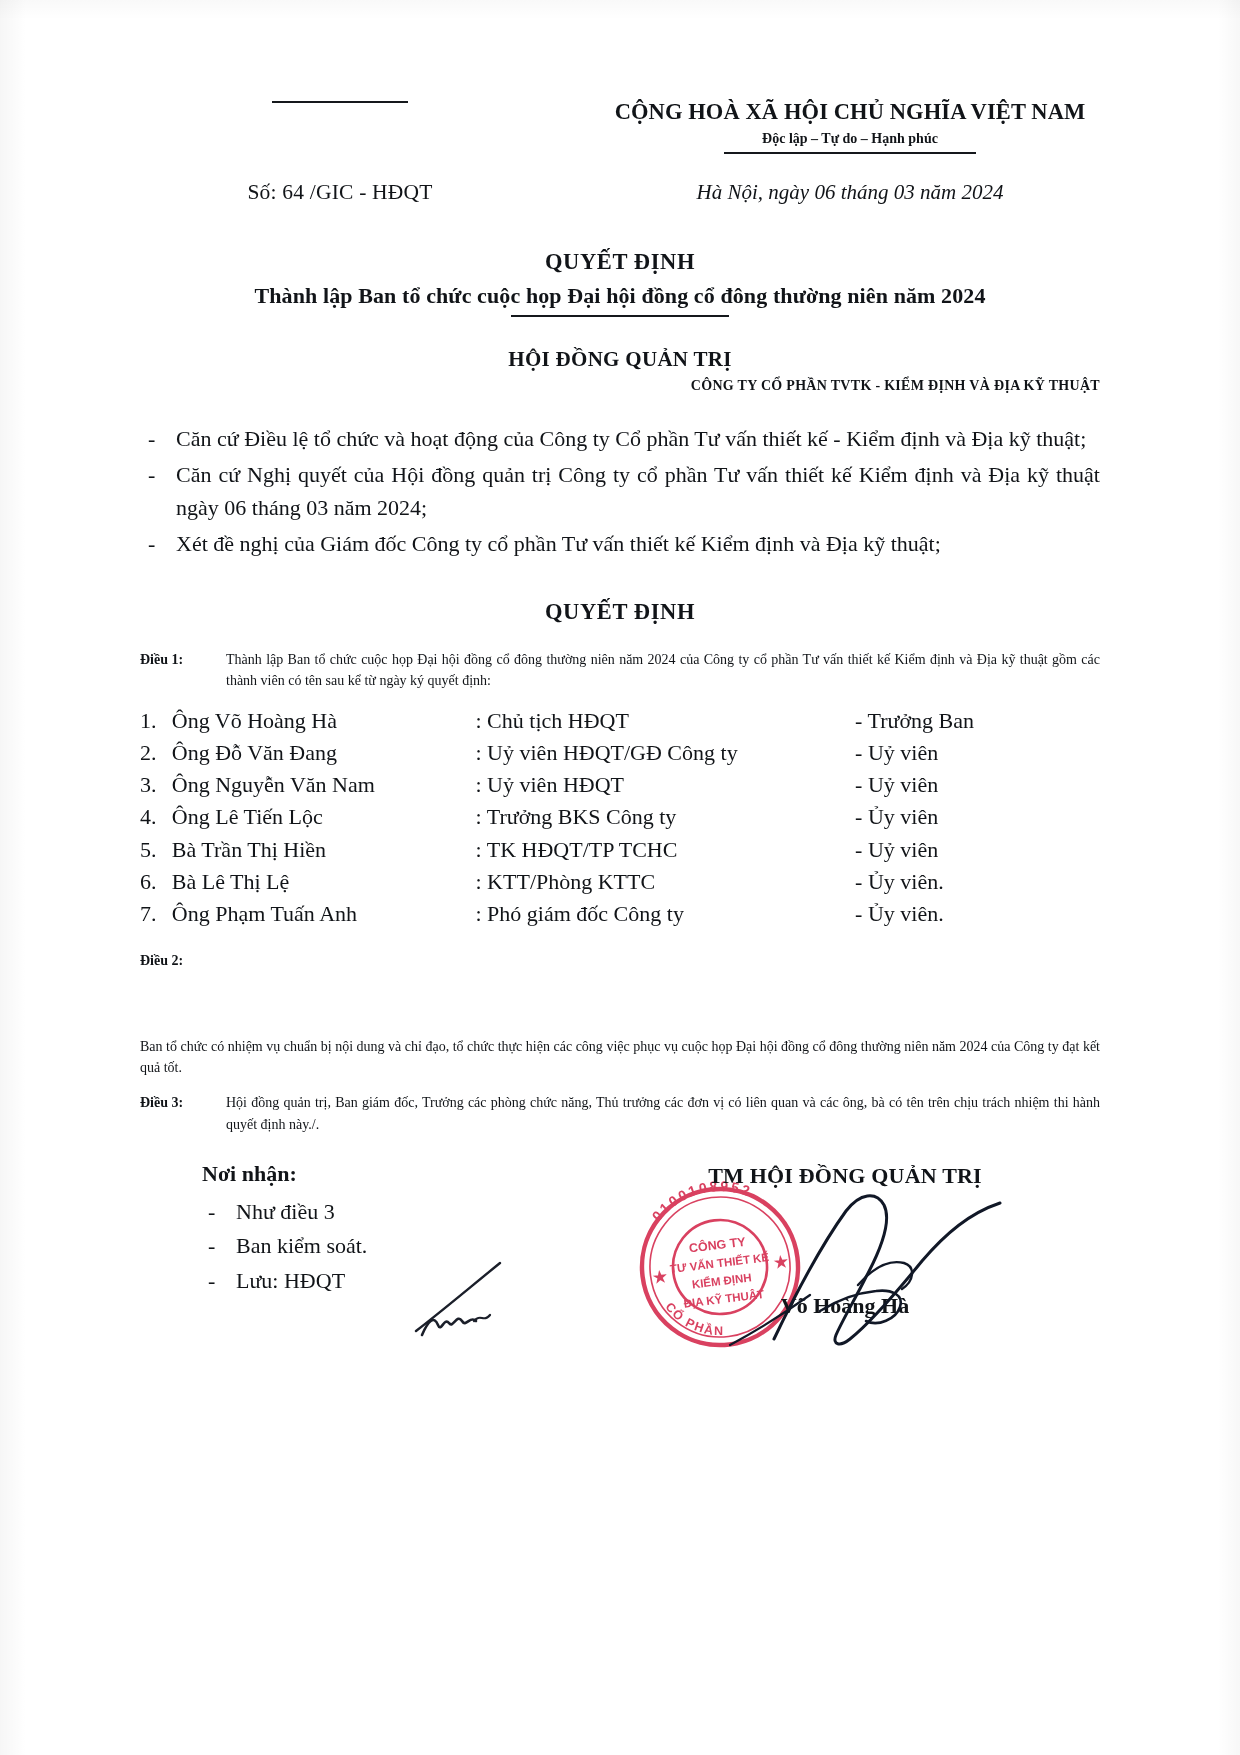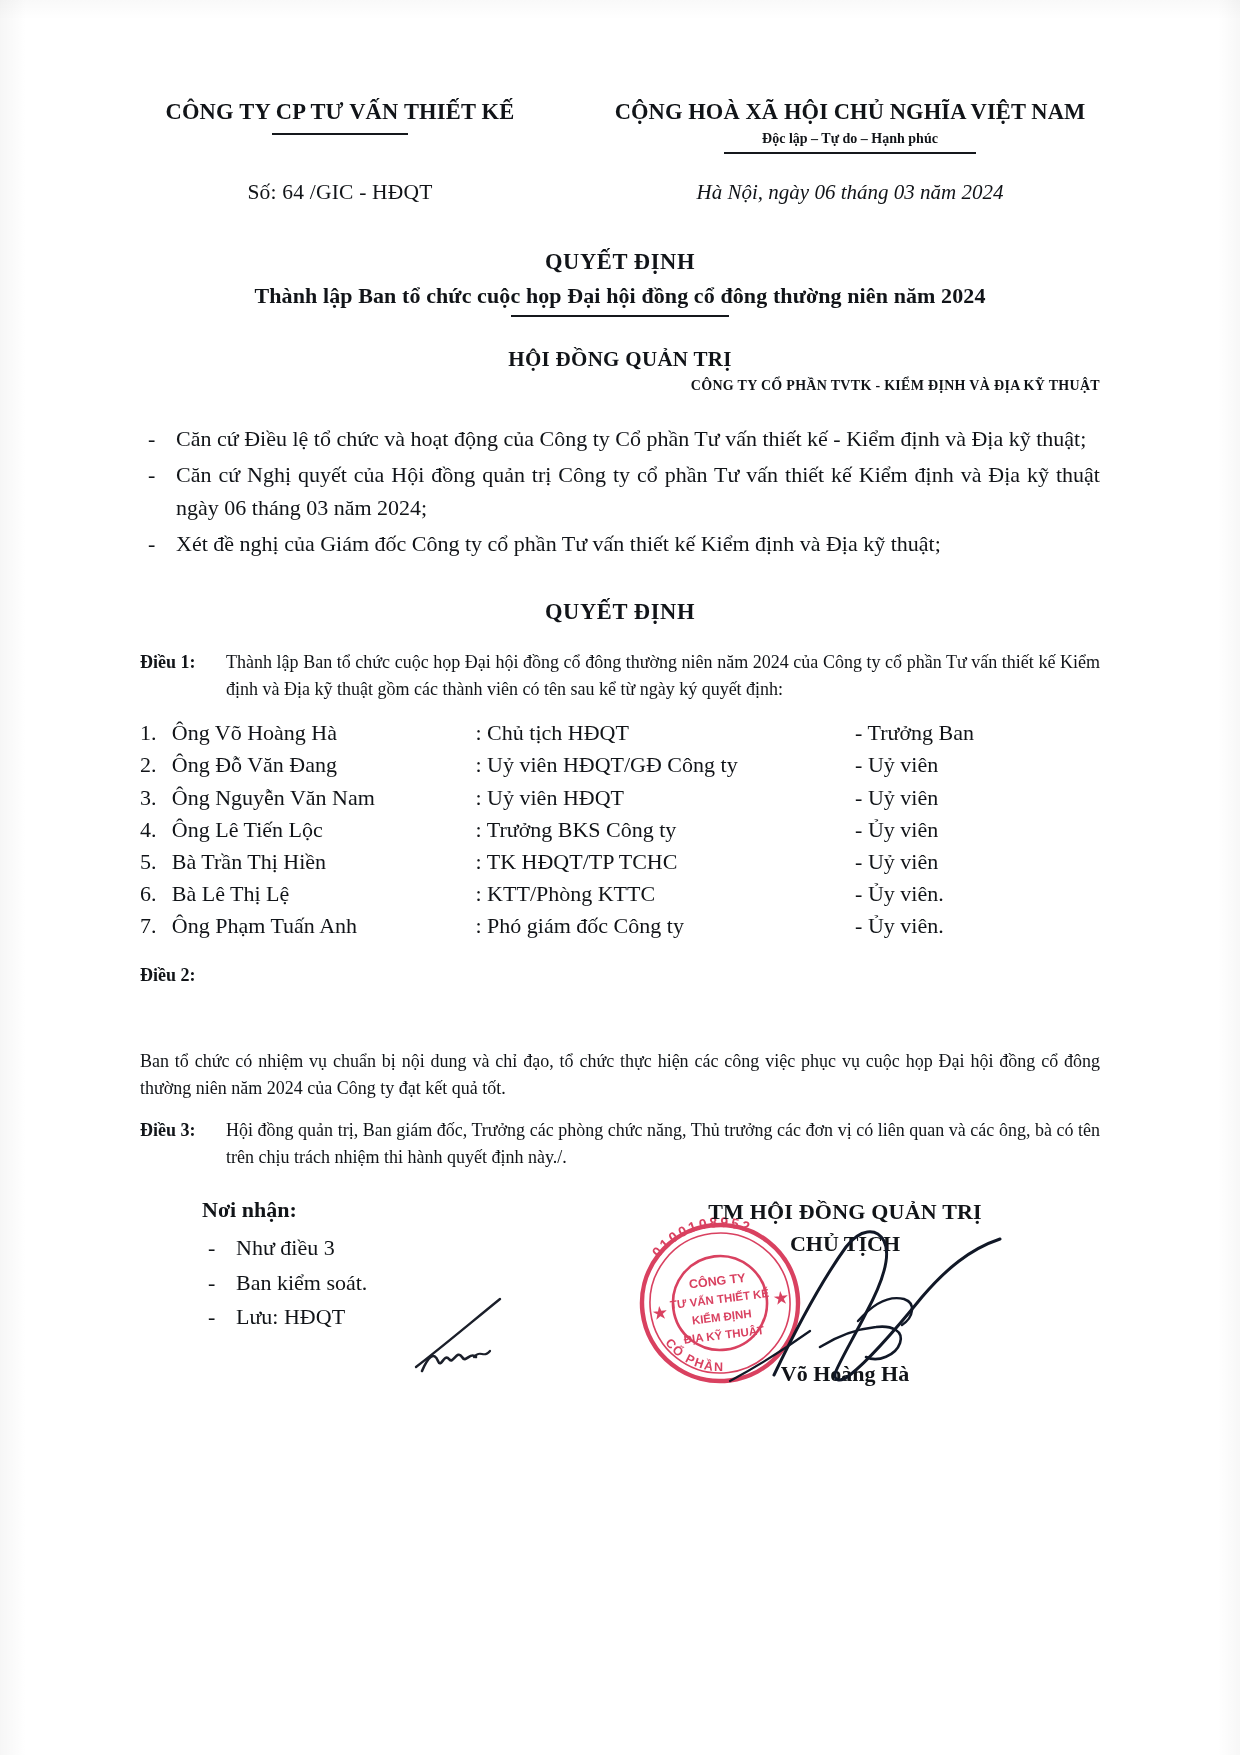--- a/index.html
+++ b/index.html
@@ -153,21 +153,21 @@
     font-size: 22.5px;
     font-weight: bold;
     letter-spacing: 0.6px;
     margin-top: 38px;
     margin-bottom: 24px;
   }
 
   
   .article {
     display: flex;
-    font-size: 18px;
+    font-size: 14px;
     line-height: 1.52;
     margin-bottom: 14px;
   }
   .art-label {
     flex: 0 0 86px;
     font-weight: bold;
     white-space: nowrap;
   }
   .art-body {
     flex: 1;
@@ -275,21 +275,20 @@
 <body>
 
 <div class="page">
   <div class="scan-tint"></div>
 
   <div class="content">
 
     <div class="doc-header">
       <div class="hdr-left">
         <div class="org-name">
-          <span>CÔNG TY CP TƯ VẤN THIẾT KẾ</span>
         </div>
         <div class="rule-short"></div>
       </div>
       <div class="hdr-right">
         <div class="nation">CỘNG HOÀ XÃ HỘI CHỦ NGHĨA VIỆT NAM</div>
         <div class="motto">Độc lập – Tự do – Hạnh phúc</div>
         <div class="rule-mid"></div>
       </div>
     </div>
 
@@ -444,19 +443,18 @@
           <path d="M104 150 C126 104, 150 58, 176 22 C190 4, 206 2, 214 16 C222 32, 210 62, 196 88
                    C184 112, 172 132, 166 146 C162 156, 170 158, 180 150
                    C200 134, 226 104, 252 72 C276 44, 300 24, 330 14" stroke="#111827" stroke-width="3" fill="none" stroke-linecap="round" stroke-linejoin="round"></path>
           <path d="M150 122 C166 112, 186 104, 206 102 C222 100, 234 106, 230 118
                    C226 130, 208 138, 196 132" stroke="#111827" stroke-width="2.6" fill="none" stroke-linecap="round"></path>
           <path d="M188 96 C202 80, 218 70, 234 74 C246 78, 244 92, 232 100" stroke="#111827" stroke-width="2.4" fill="none" stroke-linecap="round"></path>
           <path d="M60 156 C86 142, 112 126, 140 106" stroke="#111827" stroke-width="2.2" fill="none" stroke-linecap="round"></path>
         </svg>
 
         <div class="sig-head">TM HỘI ĐỒNG QUẢN TRỊ</div>
-        <div class="sig-role">CHỦ TỊCH</div>
         <div class="sig-name">Võ Hoàng Hà</div>
       </div>
     </div>
 
   </div>
 </div>
 
 </body></html>

